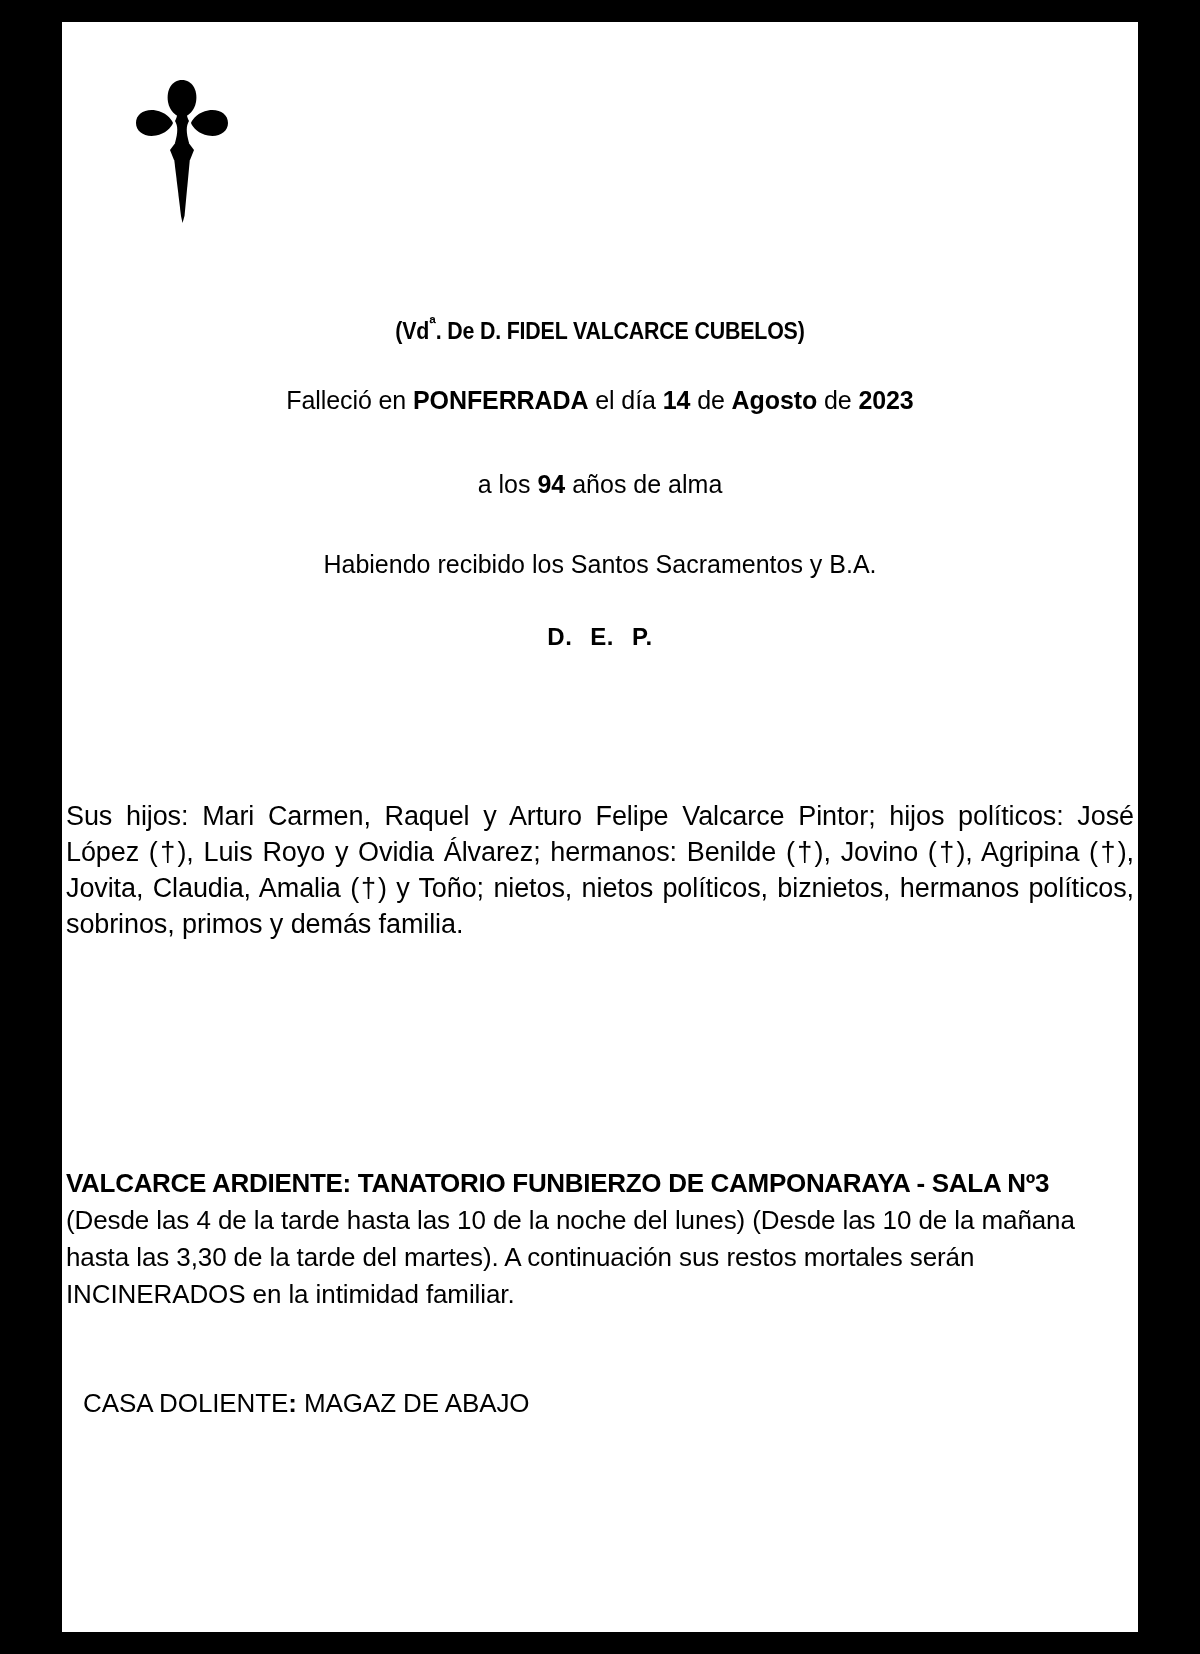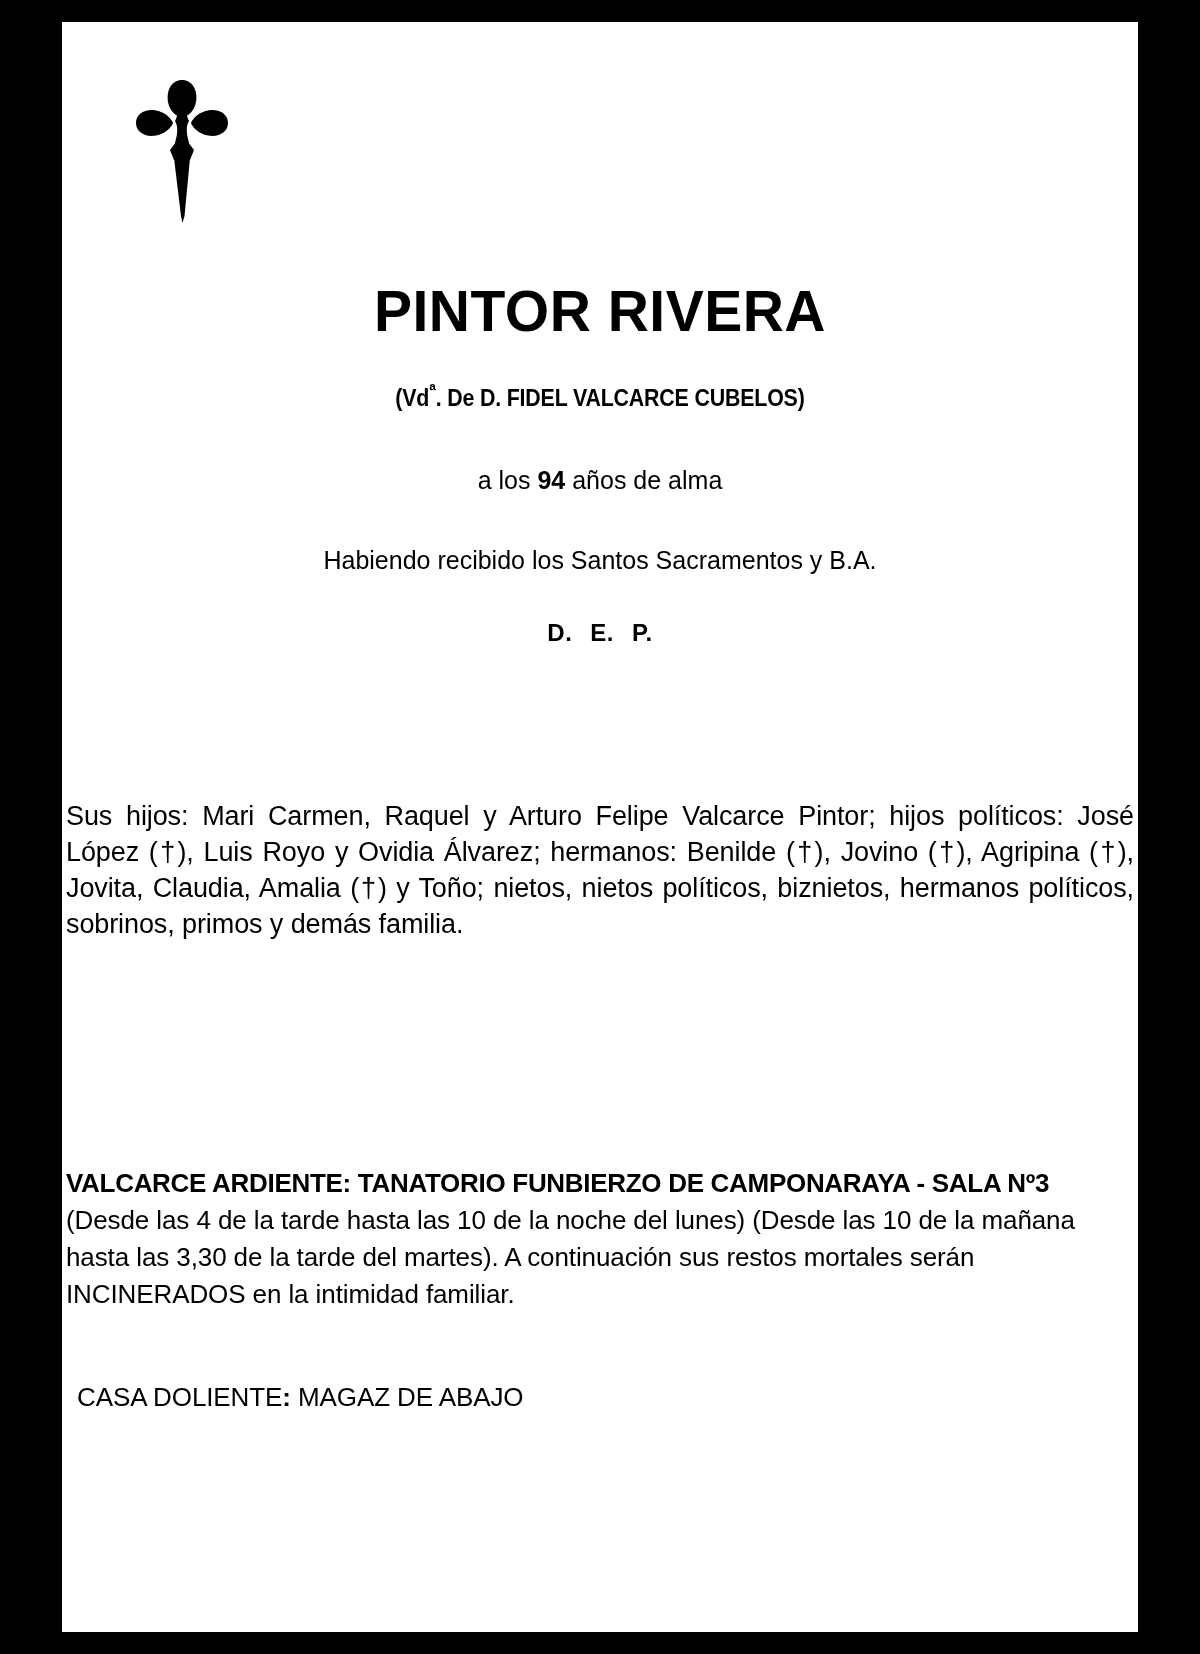--- a/index.html
+++ b/index.html
@@ -166,21 +166,21 @@
   
   .house {
     position: absolute;
     left: 66px;
     right: 66px;
     top: 1370px;
     font-size: 26px;
     line-height: 1.3;
     text-align: left;
     letter-spacing: -0.1px;
-    margin: 11px;
+    margin: 17px;
   }
   .house .lbl-b { font-weight: bold; }
 </style>
 </head>
 <body>
 
 <div class="page">
 
   <div class="frame-outer"></div>
   <div class="frame-inner"></div>
@@ -199,24 +199,24 @@
       <path d="M53 30 C56 42 56 48 53 53 C56 58 56 64 53 75 L67 75 C64 64 64 58 67 53 C64 48 64 42 67 30 Z" fill="#000"></path>
 
       <path d="M60 66 L72 82 L68 92 L52 92 L48 82 Z" fill="#000"></path>
 
       <path d="M52 90 L68 90 L62.5 148 L60.5 155 L59 148 Z" fill="#000"></path>
     </svg>
   </div>
 
   <div class="hdr">
     <div class="name">
-      <div>PINTOR RIVERA</div>
     </div>
     <div class="widow"><span>(Vd</span><sup>ª</sup><span>. De D. FIDEL VALCARCE CUBELOS)</span></div>
 
+    <div class="died"><span>Falleció en </span><b>PONFERRADA</b><span> el día </span><b>14</b><span> de </span><b>Agosto</b><span> de </span><b>2023</b></div>
 
     <div class="age"><span>a los </span><b>94</b><span> años de alma</span></div>
 
     <div class="sacraments">Habiendo recibido los Santos Sacramentos y B.A.</div>
 
     <div class="dep"><span>D.</span><span>E.</span><span>P.</span></div>
   </div>
 
   <p class="family">Sus hijos: Mari Carmen, Raquel y Arturo Felipe Valcarce Pintor; hijos políticos: José López (†), Luis Royo y Ovidia Álvarez; hermanos: Benilde (†), Jovino (†), Agripina (†), Jovita, Claudia, Amalia (†) y Toño; nietos, nietos políticos, biznietos, hermanos políticos, sobrinos, primos y demás familia.</p>
 

